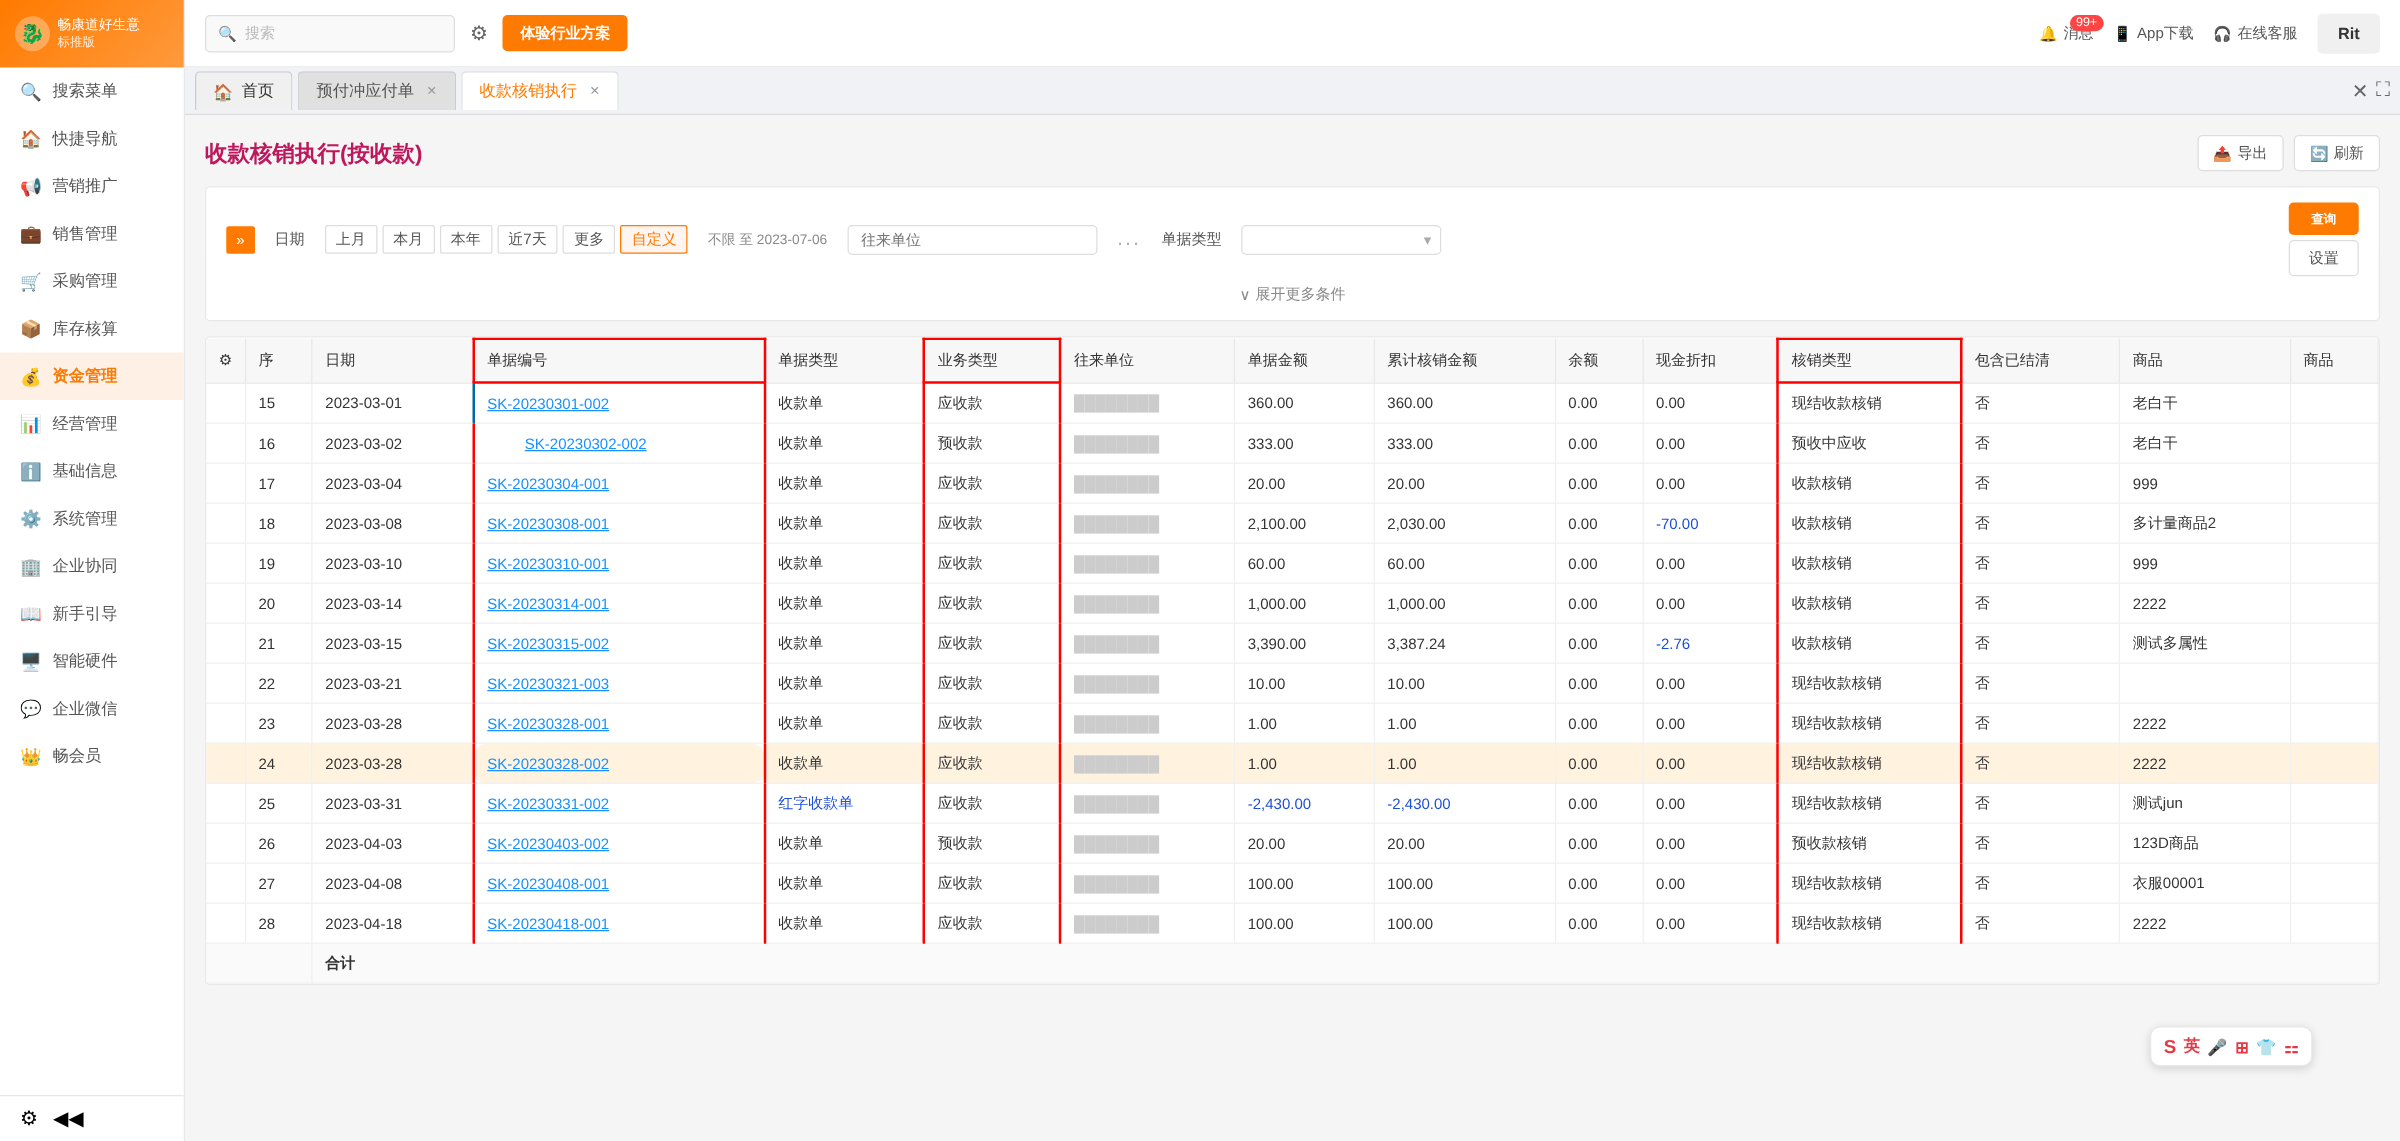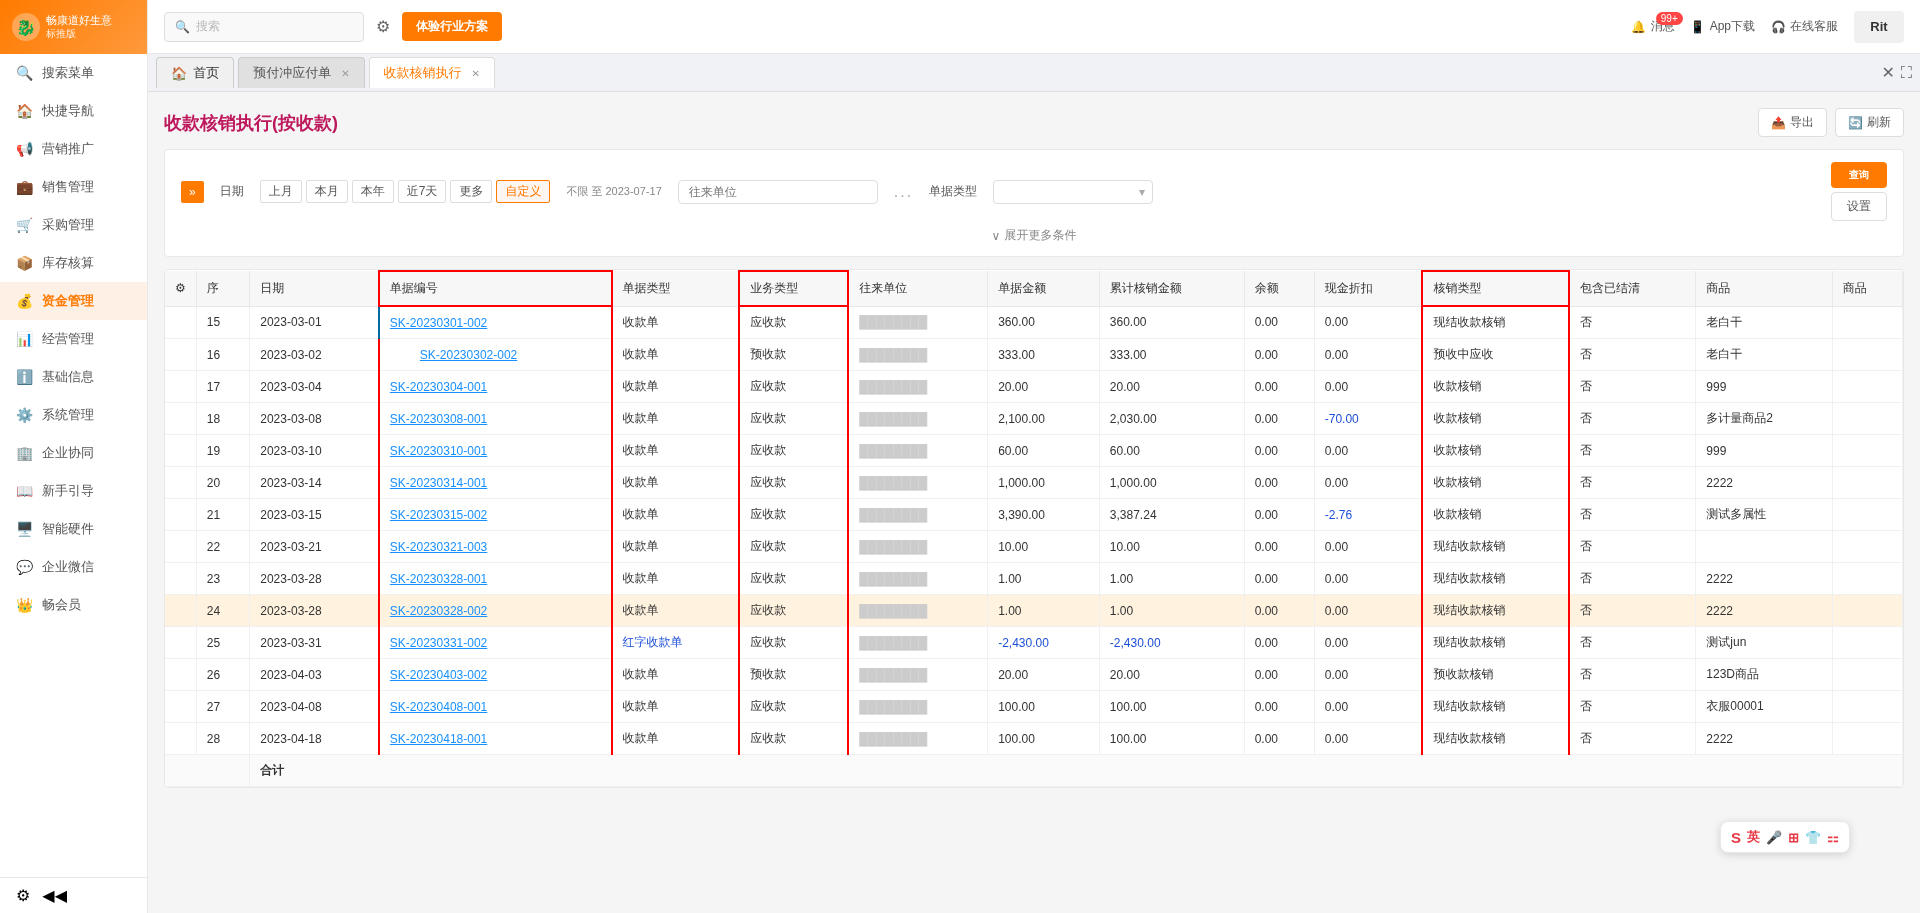--- a/index.html
+++ b/index.html
@@ -481,21 +481,21 @@
         <span class="filter-label">日期</span>
         <div class="filter-date-btns">
           <button class="filter-date-btn">上月</button>
           <button class="filter-date-btn">本月</button>
           <button class="filter-date-btn">本年</button>
           <button class="filter-date-btn">近7天</button>
           <button class="filter-date-btn">更多</button>
           <button class="filter-date-custom">自定义</button>
         </div>
         <div style="display:flex;flex-direction:column;">
-          <span class="filter-date-range">不限 至 2023-07-17</span>
+          <span class="filter-date-range">不限 至 2023-07-06</span>
         </div>
         <input class="filter-input" placeholder="往来单位" style="">
         <span class="filter-dots">...</span>
         <span class="filter-label">单据类型</span>
         <div class="filter-select-wrap">
           <select class="filter-select">
             <option></option>
           </select>
         </div>
         <div class="filter-query-col">
@@ -681,21 +681,21 @@
               <td>0.00</td>
               <td style="border-left: 2px solid red; border-right: 2px solid red;">现结收款核销</td>
               <td>否</td>
               <td>2222</td>
               <td></td>
             </tr>
             <tr class="highlighted">
               <td></td>
               <td>24</td>
               <td>2023-03-28</td>
-              <td class="link-cell" style="border-left: 2px solid red; border-right: 2px solid red;">SK-20230328-002</td>
+              <td class="link-cell" style="border-left: 2px solid red; border-right: 2px solid red; border-radius: 11px;">SK-20230328-002</td>
               <td>收款单</td>
               <td style="border-left: 2px solid red; border-right: 2px solid red;">应收款</td>
               <td style="color: rgb(204, 204, 204);">████████</td>
               <td>1.00</td>
               <td>1.00</td>
               <td>0.00</td>
               <td>0.00</td>
               <td style="border-left: 2px solid red; border-right: 2px solid red;">现结收款核销</td>
               <td>否</td>
               <td>2222</td>

